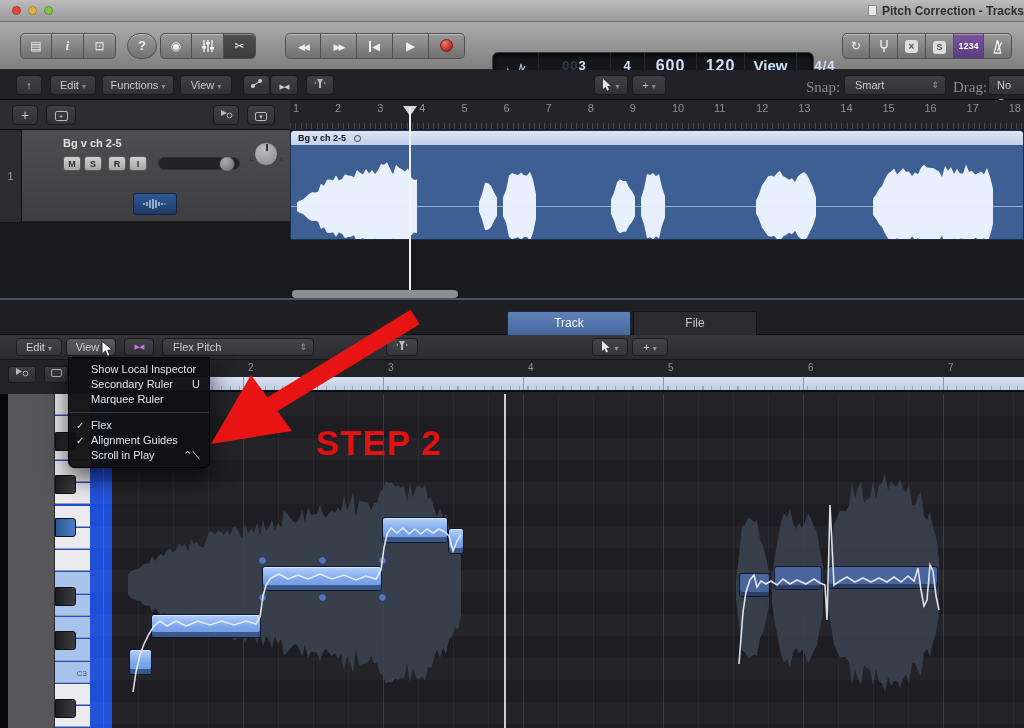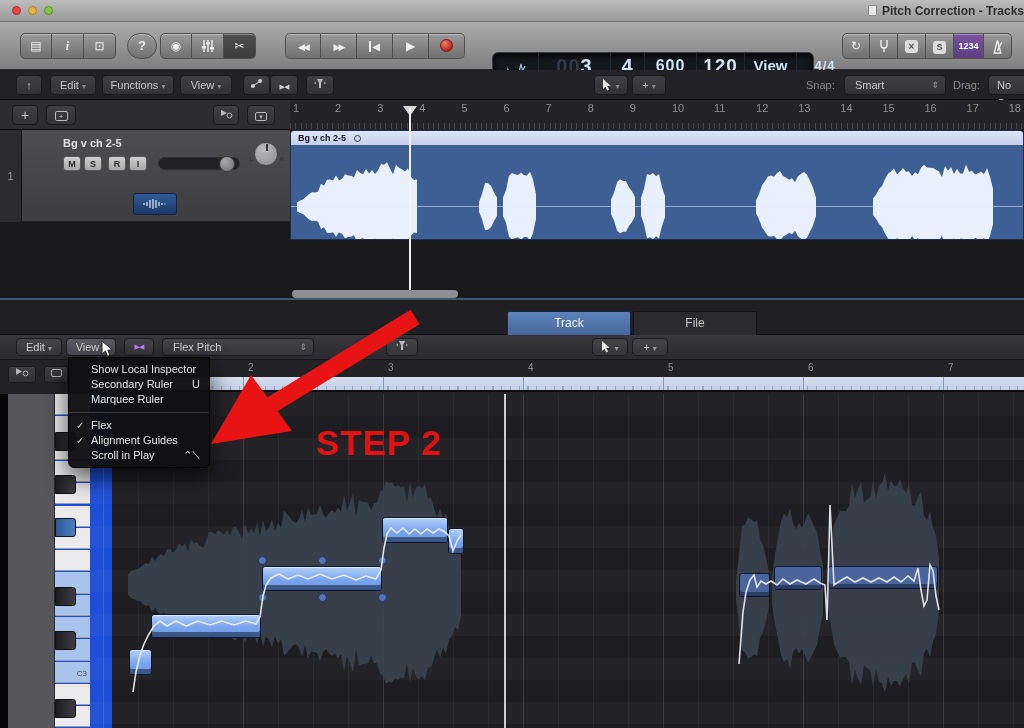--- a/index.html
+++ b/index.html
@@ -26,32 +26,32 @@
   .tbtn.first { border-radius:5px 0 0 5px; border-left:1px solid #4f4f4f; }
   .tbtn.last { border-radius:0 5px 5px 0; }
   .tbtn.on { background:linear-gradient(#4e4e4e,#3c3c3c); color:#fff; }
   .ticon { font-size:12px; }
   #rec-dot { width:13px; height:13px; border-radius:50%; margin:5px auto 0;
     background:radial-gradient(circle at 35% 30%, #f07a6a, #b62a20 70%); border:1px solid #7c1712; }
   #lcd { left:492px; top:30px; width:322px; height:36px; background:#14171c; border-radius:6px;
     border:1px solid #3c3c3c; box-shadow:inset 0 2px 6px #000; display:flex; align-items:stretch; }
   .lcd-cell { position:relative; flex:0 0 auto; border-right:1px solid #23262c;
     display:flex; flex-direction:column; align-items:center; justify-content:center; }
-  .lcd-val { color:#cfe2f8; font-size:20px; font-weight:bold; line-height:20px; letter-spacing:1px; }
+  .lcd-val { color:#cfe2f8; font-size:13px; font-weight:bold; line-height:20px; letter-spacing:1px; }
   .lcd-ghost { color:#333a46; }
   .lcd-lab { color:#5a6b85; font-size:7px; line-height:8px; }
   .lcd-sig { font-size:13px; }
   #lcd-icons { width:46px; color:#9db8d6; font-size:13px; flex-direction:row; gap:4px; }
 
   
   #menubar { left:0; top:70px; width:1024px; height:30px; background:#222226; border-bottom:1px solid #0b0b0c; }
   .dbtn { height:20px; top:5px; background:linear-gradient(#3f3f44,#313136); border:1px solid #1a1a1c;
     border-radius:4px; color:#c9c9c9; font-size:11px; line-height:18px; text-align:center; }
   .dbtn .car { font-size:8px; color:#8a8a8a; }
-  .toolrow-label { color:#8b8b8b; font-size:11px; top:9px; }
+  .toolrow-label { color:#8b8b8b; font-size:15px; top:9px;font-family:Liberation Serif, serif; }
 
   
   #trackhead { left:0; top:100px; width:1024px; height:30px; background:#2d2d31; border-bottom:1px solid #0b0b0c; }
   #ruler-top { left:290px; top:100px; width:734px; height:30px; background:#242428; overflow:hidden; }
   .rnum { color:#8f8f8f; font-size:11px; top:2px; }
   #ruler-top-ticks { left:0; bottom:1px; width:734px; height:6px;
     background:repeating-linear-gradient(90deg,#46464c 0 1px,transparent 1px 5.3px); }
 
   
   #tracks { left:0; top:130px; width:1024px; height:170px; background:#19191b; }
@@ -217,21 +217,21 @@
       </div>
       <div class="lcd-cell" style="width:34px;">
         <div class="lcd-val">4</div>
         <div class="lcd-lab">beat</div>
       </div>
       <div class="lcd-cell" style="width:52px;">
         <div class="lcd-val" style="font-size:16px;">600</div>
         <div class="lcd-lab">tick</div>
       </div>
       <div class="lcd-cell" style="width:48px;">
-        <div class="lcd-val" style="font-size:19px;text-decoration:underline;">120</div>
+        <div class="lcd-val" style="font-size:16px;text-decoration:underline;">120</div>
         <div class="lcd-lab">bpm</div>
       </div>
       <div class="lcd-cell" style="width:52px;">
         <div class="lcd-val" style="font-size:15px;letter-spacing:0;">View</div>
         <div class="lcd-lab">key</div>
       </div>
       <div class="lcd-cell" style="width:56px;border-right:none;">
         <div class="lcd-val lcd-sig">4/4</div>
         <div class="lcd-lab">signature</div>
       </div>

